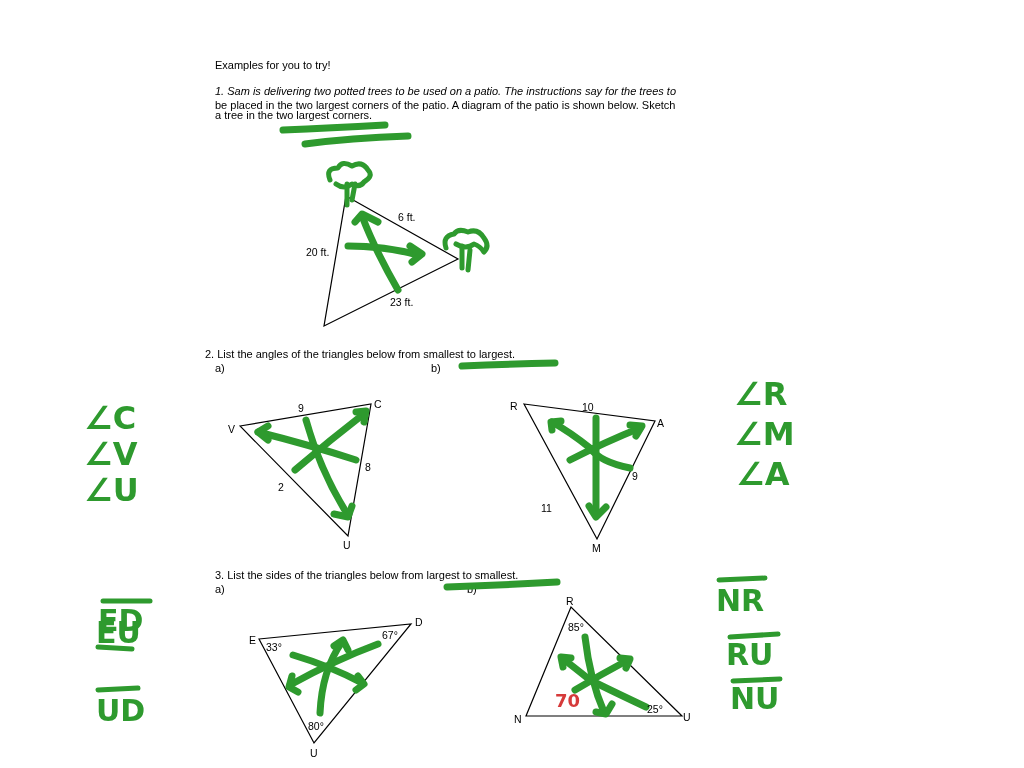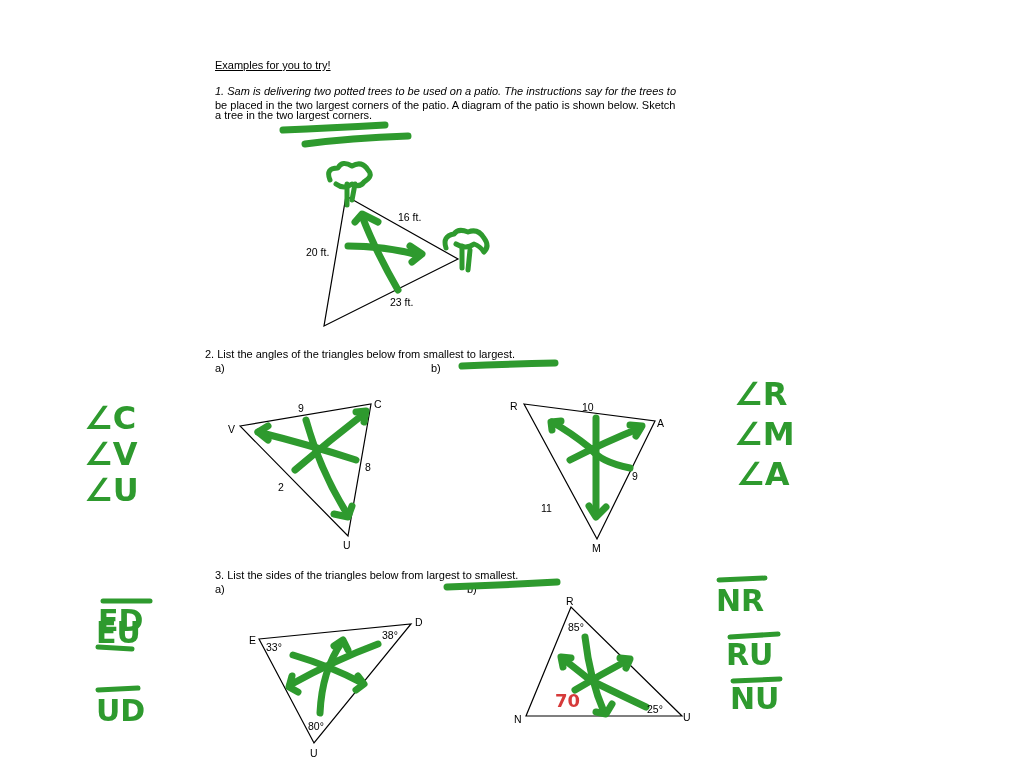--- a/index.html
+++ b/index.html
@@ -8,21 +8,21 @@
   .lbl { position:absolute; font-size:10.5px; line-height:12px; white-space:nowrap; }
   svg.layer { position:absolute; left:0; top:0; }
   .ink { stroke:#2e9a2e; fill:none; stroke-width:7; stroke-linecap:round; stroke-linejoin:round; }
   .ink-thin { stroke:#2e9a2e; fill:none; stroke-width:5; stroke-linecap:round; stroke-linejoin:round; }
   .hw { position:absolute; color:#2e9a2e; font-family:"DejaVu Sans", sans-serif; font-weight:bold; white-space:nowrap; }
   .hw-red { position:absolute; color:#d63a3a; font-family:"DejaVu Sans", sans-serif; font-weight:bold; }
 </style>
 </head>
 <body>
 
-<div class="txt" style="left:215px;top:58px;text-decoration:underline;">Examples for you to try!</div>
+<div class="txt" style="left:215px;top:58px;">Examples for you to try!</div>
 <div class="txt" style="left:215px;top:84px;font-style:italic;">1. Sam is delivering two potted trees to be used on a patio.  The instructions say for the trees to</div>
 <div class="txt" style="left:215px;top:98px;">be placed in the two largest corners of the patio.  A diagram of the patio is shown below.  Sketch</div>
 <div class="txt" style="left:215px;top:108px;">a tree in the two largest corners.</div>
 
 <div class="txt" style="left:205px;top:347px;">2. List the angles of the triangles below from smallest to largest.</div>
 <div class="txt" style="left:215px;top:361px;">a)</div>
 <div class="txt" style="left:431px;top:361px;">b)</div>
 
 <div class="txt" style="left:215px;top:568px;">3. List the sides of the triangles below from largest to smallest.</div>
 <div class="txt" style="left:215px;top:582px;">a)</div>
@@ -88,21 +88,21 @@
   <path class="ink" d="M563,667 L561,657 L571,658"></path>
 
   <path class="ink-thin" d="M103,601 L150,601"></path>
   <path class="ink-thin" d="M98,647 L132,649"></path>
   <path class="ink-thin" d="M98,690 L138,688"></path>
   <path class="ink-thin" d="M719,580 L765,578"></path>
   <path class="ink-thin" d="M730,637 L778,634"></path>
   <path class="ink-thin" d="M733,681 L780,679"></path>
 </svg>
 
-<div class="lbl" style="left:398px;top:211px;">16 ft.</div>
+<div class="lbl" style="left:398px;top:211px;">6 ft.</div>
 <div class="lbl" style="left:306px;top:246px;">20 ft.</div>
 <div class="lbl" style="left:390px;top:296px;">23 ft.</div>
 
 <div class="lbl" style="left:228px;top:423px;">V</div>
 <div class="lbl" style="left:374px;top:398px;">C</div>
 <div class="lbl" style="left:343px;top:539px;">U</div>
 <div class="lbl" style="left:298px;top:402px;">9</div>
 <div class="lbl" style="left:365px;top:461px;">8</div>
 <div class="lbl" style="left:278px;top:481px;">2</div>
 
@@ -110,21 +110,21 @@
 <div class="lbl" style="left:657px;top:417px;">A</div>
 <div class="lbl" style="left:592px;top:542px;">M</div>
 <div class="lbl" style="left:582px;top:401px;">10</div>
 <div class="lbl" style="left:632px;top:470px;">9</div>
 <div class="lbl" style="left:541px;top:462px;margin-top:40px;">11</div>
 
 <div class="lbl" style="left:249px;top:634px;">E</div>
 <div class="lbl" style="left:415px;top:616px;">D</div>
 <div class="lbl" style="left:310px;top:747px;">U</div>
 <div class="lbl" style="left:266px;top:641px;">33°</div>
-<div class="lbl" style="left:382px;top:629px;">38°</div>
+<div class="lbl" style="left:382px;top:629px;">67°</div>
 <div class="lbl" style="left:308px;top:720px;">80°</div>
 
 <div class="lbl" style="left:566px;top:595px;">R</div>
 <div class="lbl" style="left:514px;top:713px;">N</div>
 <div class="lbl" style="left:683px;top:711px;">U</div>
 <div class="lbl" style="left:568px;top:621px;">85°</div>
 <div class="lbl" style="left:647px;top:703px;">25°</div>
 <div class="hw-red" style="left:555px;top:690px;font-size:18px;">70</div>
 
 <div class="hw" style="left:84px;top:400px;font-size:32px;line-height:36px;">∠C</div>

